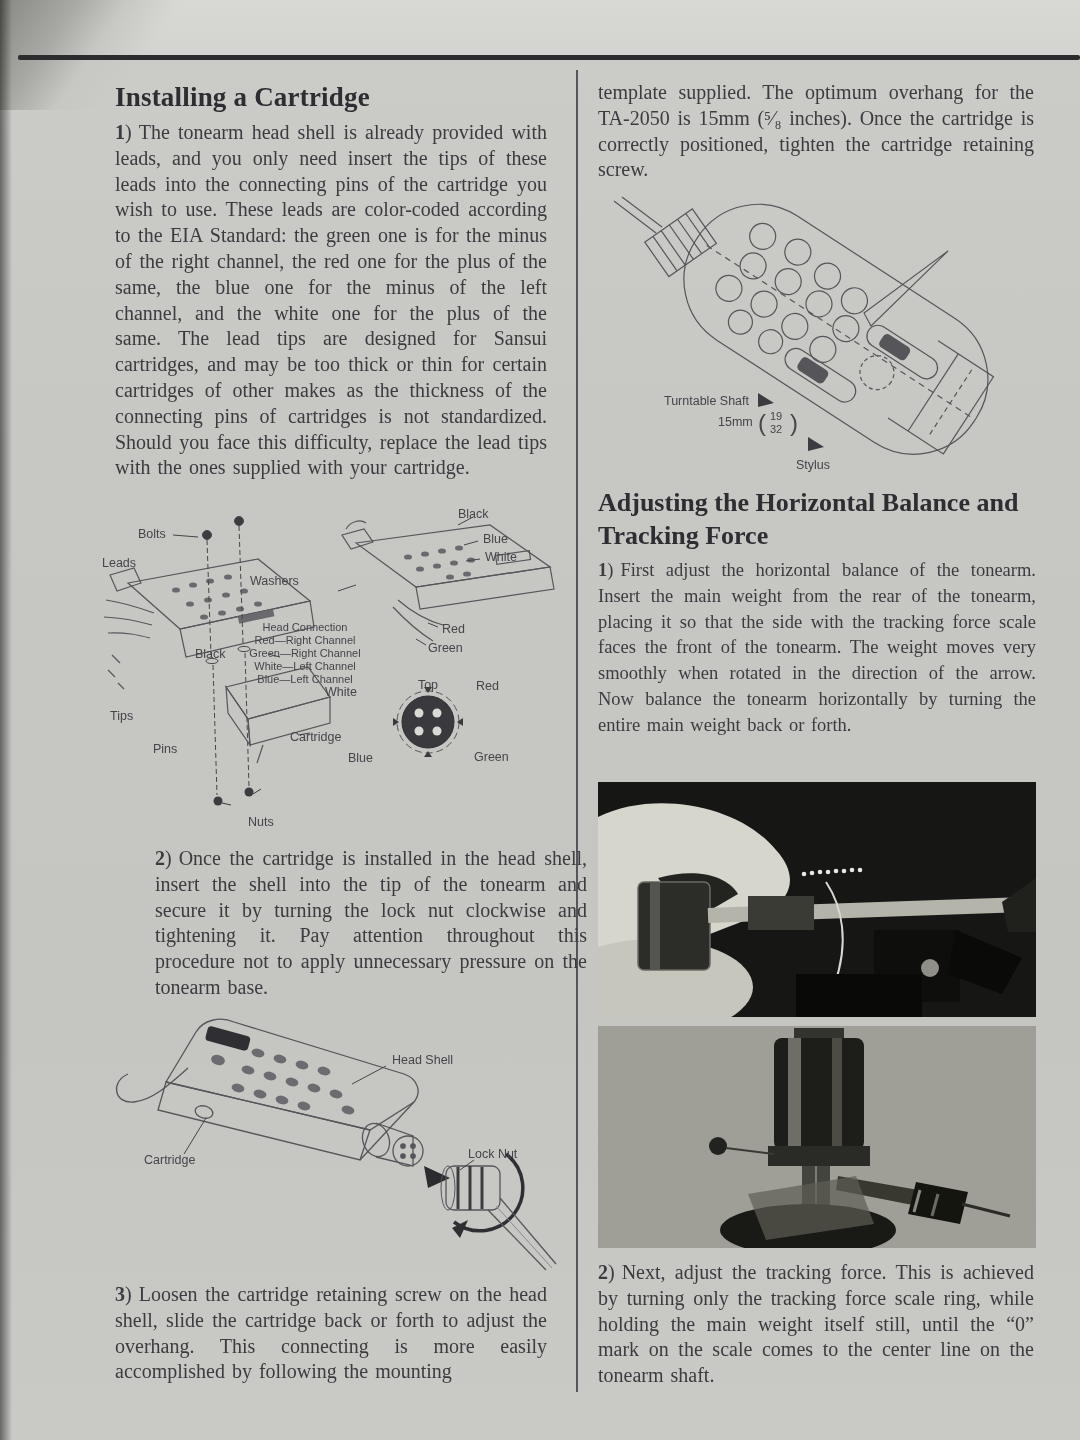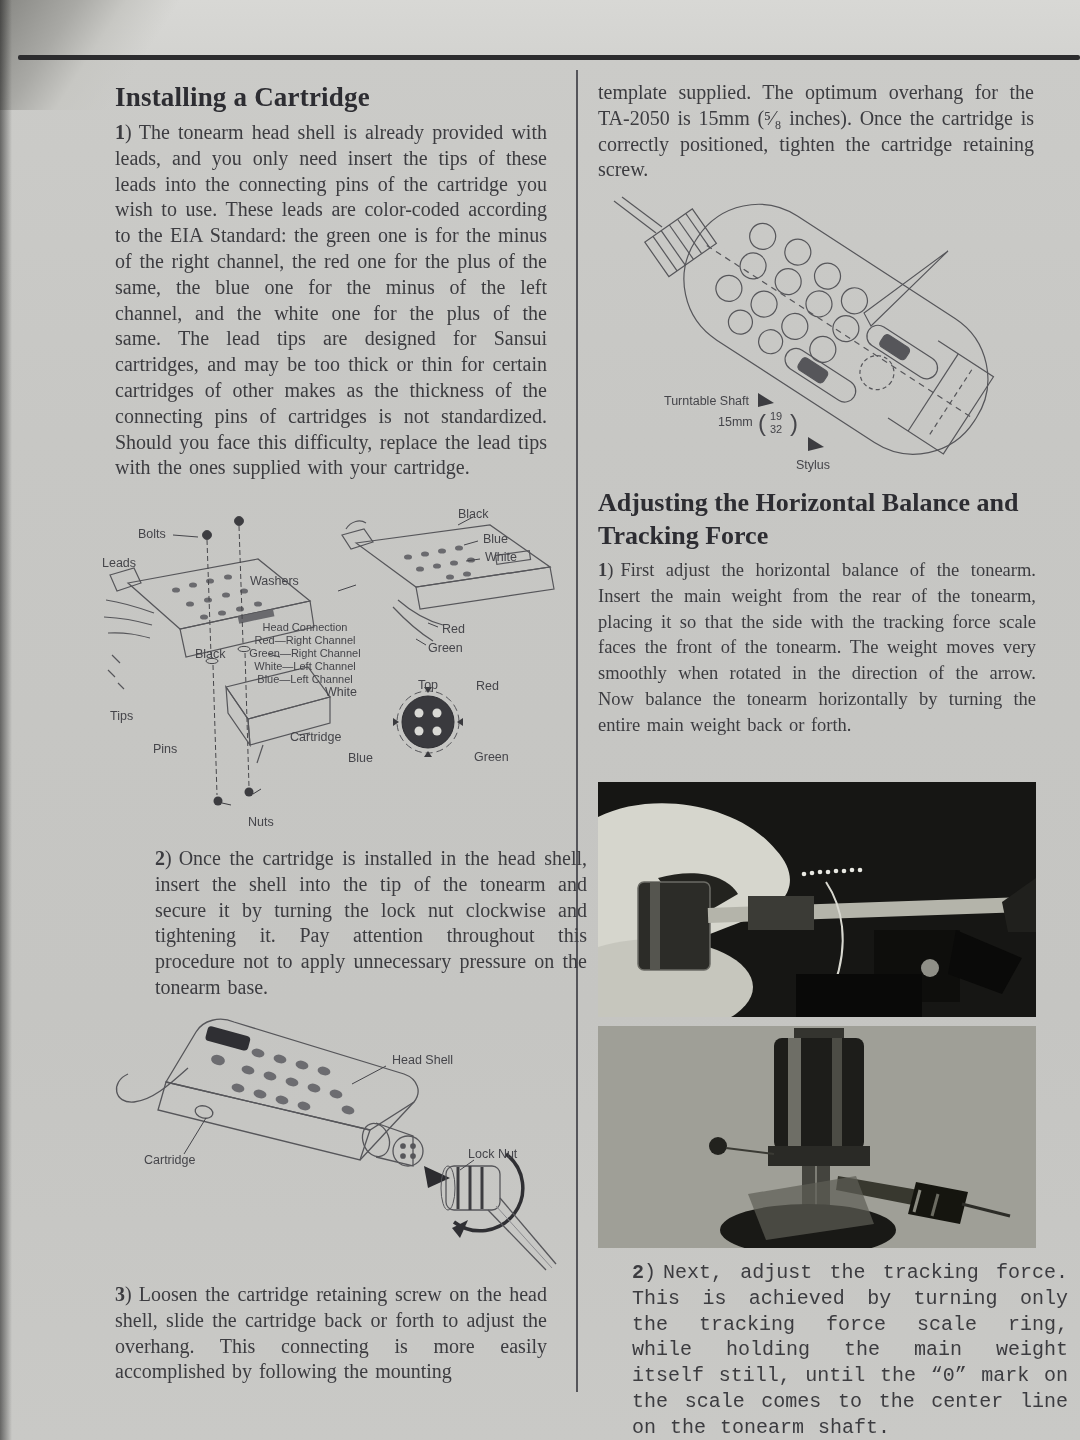--- a/index.html
+++ b/index.html
@@ -329,16 +329,16 @@
       <line x1="322" y1="164" x2="316" y2="186" stroke="#8a8a80" stroke-width="3"></line>
       <line x1="340" y1="168" x2="334" y2="190" stroke="#6b6b61" stroke-width="3"></line>
       <line x1="364" y1="178" x2="412" y2="190" stroke="#2c2c27" stroke-width="3"></line>
       <circle cx="120" cy="120" r="9" fill="#22221e"></circle>
       <line x1="128" y1="122" x2="176" y2="128" stroke="#3a3a34" stroke-width="2"></line>
       <ellipse cx="210" cy="204" rx="88" ry="26" fill="#191916"></ellipse>
       <polygon points="150,168 258,150 276,198 168,214" fill="#5e5e56" opacity="0.7"></polygon>
     </g>
   </svg>
 
-  <div class="col" style="left:632px;top:1260px;width:436px;font-family:Liberation Mono, monospace;">
+  <div class="col" style="left:598px;top:1260px;width:436px;">
     <p><span class="pnum">2</span><span class="paren">)</span><span>Next, adjust the tracking force. This is achieved by turning only the tracking force scale ring, while holding the main weight itself still, until the “0” mark on the scale comes to the center line on the tonearm shaft.</span></p>
   </div>
 </div>
 
 </body></html>

